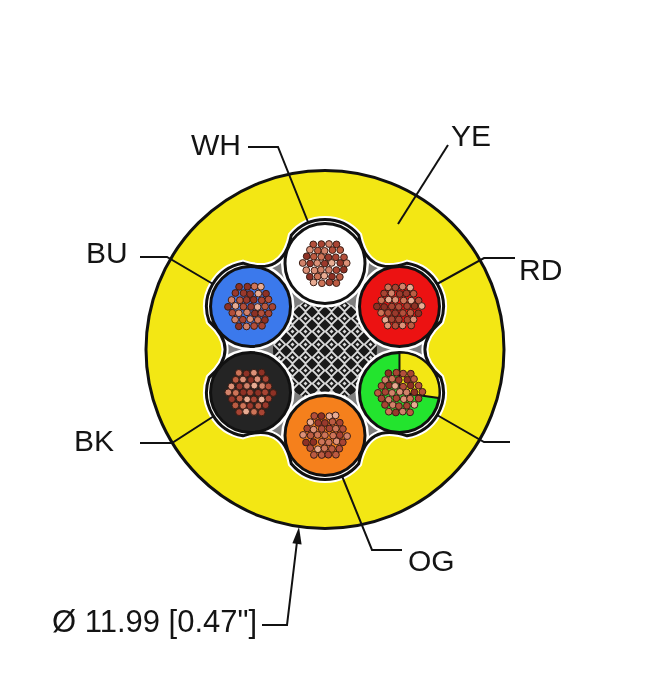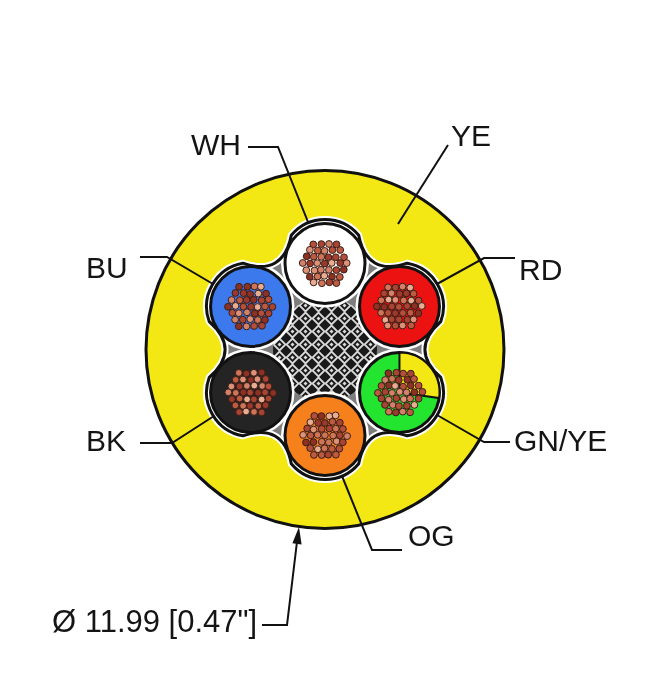--- a/index.html
+++ b/index.html
@@ -293,19 +293,18 @@
         <polyline points="140,443 172,443 214,416" fill="none" stroke="#111111" stroke-width="2"></polyline>
         <polyline points="510,442 484,442 437,415" fill="none" stroke="#111111" stroke-width="2"></polyline>
         <polyline points="342,476 372,550 402,550" fill="none" stroke="#111111" stroke-width="2"></polyline>
         <polyline points="262,625 287,625 297.8,535" fill="none" stroke="#111111" stroke-width="2"></polyline>
         <polygon points="299,527 301.6,544.5 292.4,543.3" fill="#111111"></polygon>
       </svg>
     </div>
 
   <div class="lbl" style="left:191px;top:130px">WH</div>
   <div class="lbl" style="left:451px;top:121px">YE</div>
-  <div class="lbl" style="left:86px;top:253px">BU</div>
+  <div class="lbl" style="left:86px;top:238px">BU</div>
   <div class="lbl" style="left:519px;top:255px">RD</div>
-  <div class="lbl" style="left:86px;top:426px">BK</div>
-  <div class="lbl" style="left:514px;top:426px">GN/YE</div>
-  <div class="lbl" style="left:408px;top:521px">OG</div>
+  <div class="lbl" style="left:74px;top:426px">BK</div>
+  <div class="lbl" style="left:408px;top:546px">OG</div>
   <div class="lbl dim" style="left:52px;top:606px">Ø 11.99 [0.47"]</div>
 </div>
 
 </body></html>

